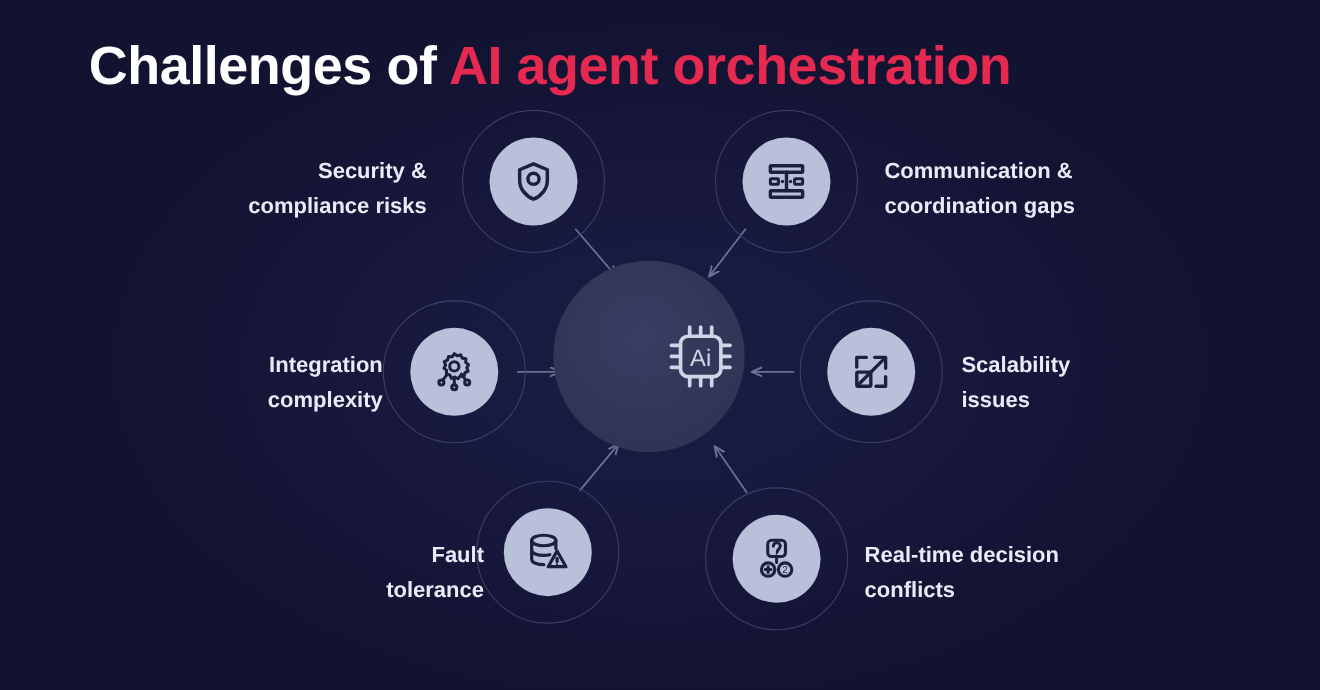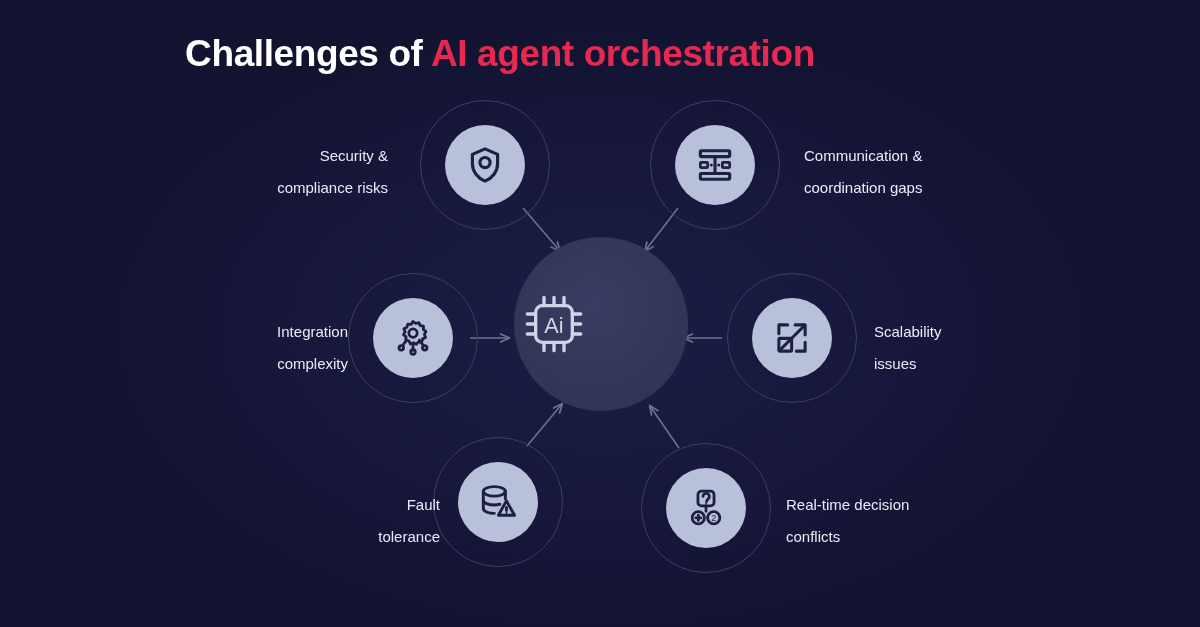--- a/index.html
+++ b/index.html
@@ -26,50 +26,50 @@
     overflow: hidden;
   }
 
   
   #title {
     position: absolute;
     top: 34px;
     left: 0;
     width: 1000px;
     text-align: center;
-    font-size: 37px;
+    font-size: 49px;
     font-weight: bold;
     letter-spacing: -0.4px;
     line-height: 1.1;
     white-space: nowrap;
   }
   #title .t-white { color: #ffffff; }
   #title .t-accent { color: #e62950; }
 
   
   #connectors {
     position: absolute;
     inset: 0;
     width: 1200px;
     height: 627px;
     pointer-events: none;
   }
 
   
   #hub {
     position: absolute;
-    left: 514px;
+    left: 503px;
     top: 237px;
     width: 174px;
     height: 174px;
     border-radius: 50%;
     background: radial-gradient(circle at 46% 40%, #3a3d63 0%, #333657 55%, #2e3150 100%);
     display: flex;
     align-items: center;
-    justify-content: flex-start;
+    justify-content: flex-end;
   }
   #hub svg { display: block; }
 
   
   .node {
     position: absolute;
     width: 130px;
     height: 130px;
     border-radius: 50%;
     border: 1.4px solid #3c3f66;
@@ -93,23 +93,23 @@
   .node-n2 { left: 650px; top: 100px; }
   .node-n3 { left: 348px; top: 273px; }
   .node-n4 { left: 727px; top: 273px; }
   .node-n5 { left: 433px; top: 437px; }
   .node-n6 { left: 641px; top: 443px; }
 
   
   .label {
     position: absolute;
     color: #e9ecf7;
-    font-size: 15px;
+    font-size: 20px;
     line-height: 32px;
-    font-weight: 400;
+    font-weight: 700;
     white-space: pre-line;
   }
   .lbl-1 { right: 812px; top: 140px; text-align: right; width: 300px; }
   .lbl-2 { left: 804px;  top: 140px; text-align: left;  width: 300px; }
   .lbl-3 { right: 852px; top: 316px; text-align: right; width: 300px; }
   .lbl-4 { left: 874px;  top: 316px; text-align: left;  width: 300px; }
   .lbl-5 { right: 760px; top: 489px; text-align: right; width: 200px; }
   .lbl-6 { left: 786px;  top: 489px; text-align: left; width: 280px; }
 </style>
 </head>

